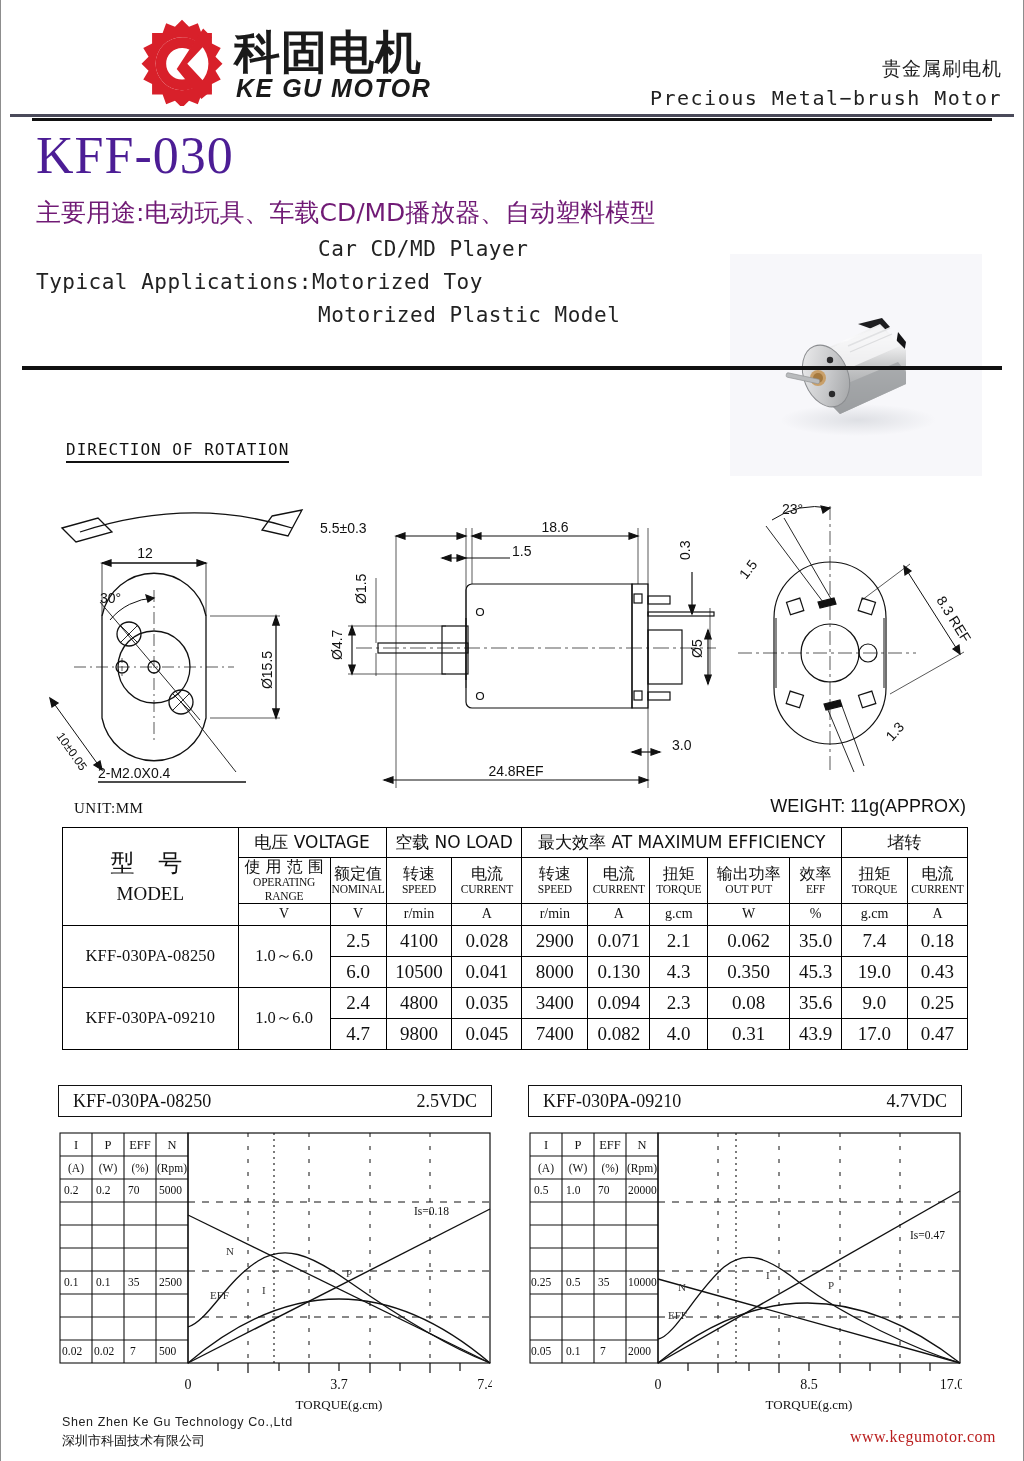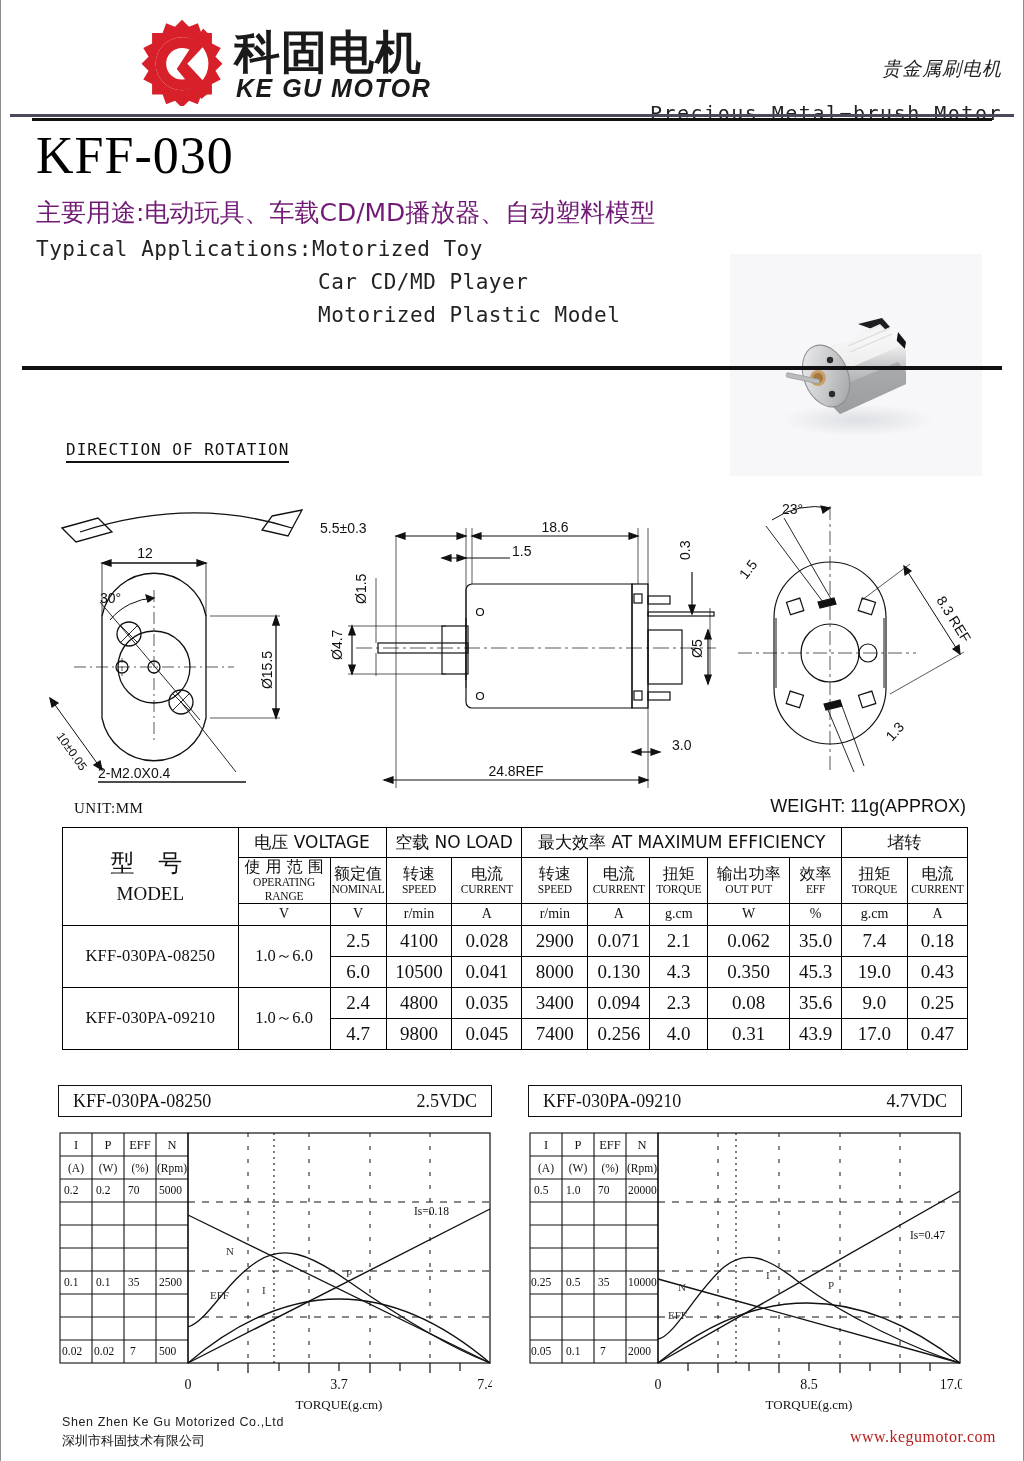--- a/index.html
+++ b/index.html
@@ -34,21 +34,21 @@
   .logo-en {
     position:absolute; left:98px; top:58px;
     font-family:"Liberation Sans", sans-serif;
     font-size:25px; font-weight:bold; letter-spacing:1.5px; color:#1a1a1a;
     white-space:nowrap;
     font-style:italic;
   }
   .hdr-right { position:absolute; right:22px; top:56px; text-align:right; }
   .hdr-cn {
     font-family:"DejaVu Sans", sans-serif; font-size:19px; color:#222;
-    letter-spacing:1px; margin-bottom:19px;font-style:italic;
+    letter-spacing:1px; margin-bottom:4px;
   }
   .hdr-en {
     font-family:"DejaVu Sans Mono", monospace; font-size:20px; color:#222;
     letter-spacing:1.5px; white-space:nowrap;
   }
   .hdr-rule {
     position:absolute; left:10px; top:114px; width:1004px; height:3px;
     background:#4a4a5a;
   }
 
@@ -56,21 +56,21 @@
   .title-block { position:absolute; left:0; top:118px; width:1024px; height:256px; }
   .title-rule-top {
     position:absolute; left:32px; top:0px; width:960px; height:3px; background:#111;
   }
   .title-rule-bot {
     position:absolute; left:22px; top:248px; width:980px; height:4px; background:#111;
   }
   .model-title {
     position:absolute; left:36px; top:8px;
     font-family:"Liberation Serif", serif;
-    font-size:52px; color:#000000; letter-spacing:1px;text-align:center;
+    font-size:52px; color:#4c1d95; letter-spacing:1px;text-align:center;
   }
   .apps { position:absolute; left:36px; top:78px; }
   .apps-cn {
     font-family:"DejaVu Sans", serif; font-size:25px; color:#701a75;
     letter-spacing:0px; white-space:nowrap; margin-bottom:8px;
   }
   .apps-en {
     font-family:"DejaVu Sans Mono", monospace; font-size:21px; color:#222;
     letter-spacing:0.5px; white-space:nowrap; margin-bottom:9px;
   }
@@ -191,22 +191,22 @@
     <div class="hdr-en">Precious  Metal−brush  Motor</div>
   </div>
   <div class="hdr-rule"></div>
 </div>
 
 <div class="title-block">
   <div class="title-rule-top"></div>
   <div class="model-title">KFF-030</div>
   <div class="apps">
     <div class="apps-cn">主要用途:电动玩具、车载CD/MD播放器、自动塑料模型</div>
+    <div class="apps-en apps-indent">Car CD/MD Player</div>
     <div class="apps-en">Typical Applications:Motorized Toy</div>
-    <div class="apps-en apps-indent">Car CD/MD Player</div>
     <div class="apps-en apps-indent">Motorized Plastic Model</div>
   </div>
 
   <div class="photo-box">
     <svg class="motor-photo" viewBox="0 0 252 222">
       <defs>
         <linearGradient id="canBody" x1="0" y1="0" x2="0" y2="1">
           <stop offset="0%" stop-color="#e9e9ea"></stop>
           <stop offset="18%" stop-color="#fbfbfc"></stop>
           <stop offset="45%" stop-color="#c9cacb"></stop>
@@ -564,21 +564,21 @@
         <td class="num">0.08</td>
         <td class="num">35.6</td>
         <td class="num">9.0</td>
         <td class="num">0.25</td>
       </tr>
       <tr style="height:31px;">
         <td class="num">4.7</td>
         <td class="num">9800</td>
         <td class="num">0.045</td>
         <td class="num">7400</td>
-        <td class="num">0.256</td>
+        <td class="num">0.082</td>
         <td class="num">4.0</td>
         <td class="num">0.31</td>
         <td class="num">43.9</td>
         <td class="num">17.0</td>
         <td class="num">0.47</td>
       </tr>
     </tbody>
   </table>
 </div>
 
@@ -760,16 +760,16 @@
 
       <text class="xaxis-lbl" x="130" y="258" text-anchor="middle">0</text>
       <text class="xaxis-lbl" x="281" y="258" text-anchor="middle">8.5</text>
       <text class="xaxis-lbl" x="424" y="258" text-anchor="middle">17.0</text>
       <text class="xaxis-title" x="281" y="278" text-anchor="middle">TORQUE(g.cm)</text>
     </svg>
   </div>
 </div>
 
 <div class="footer">
-  <div class="footer-en">Shen Zhen Ke Gu Motorized Co.,Ltd</div>
+  <div class="footer-en">Shen Zhen Ke Gu Technology Co.,Ltd</div>
   <div class="footer-cn">深圳市科固技术有限公司</div>
   <div class="footer-url">www.kegumotor.com</div>
 </div>
 
 </body></html>

